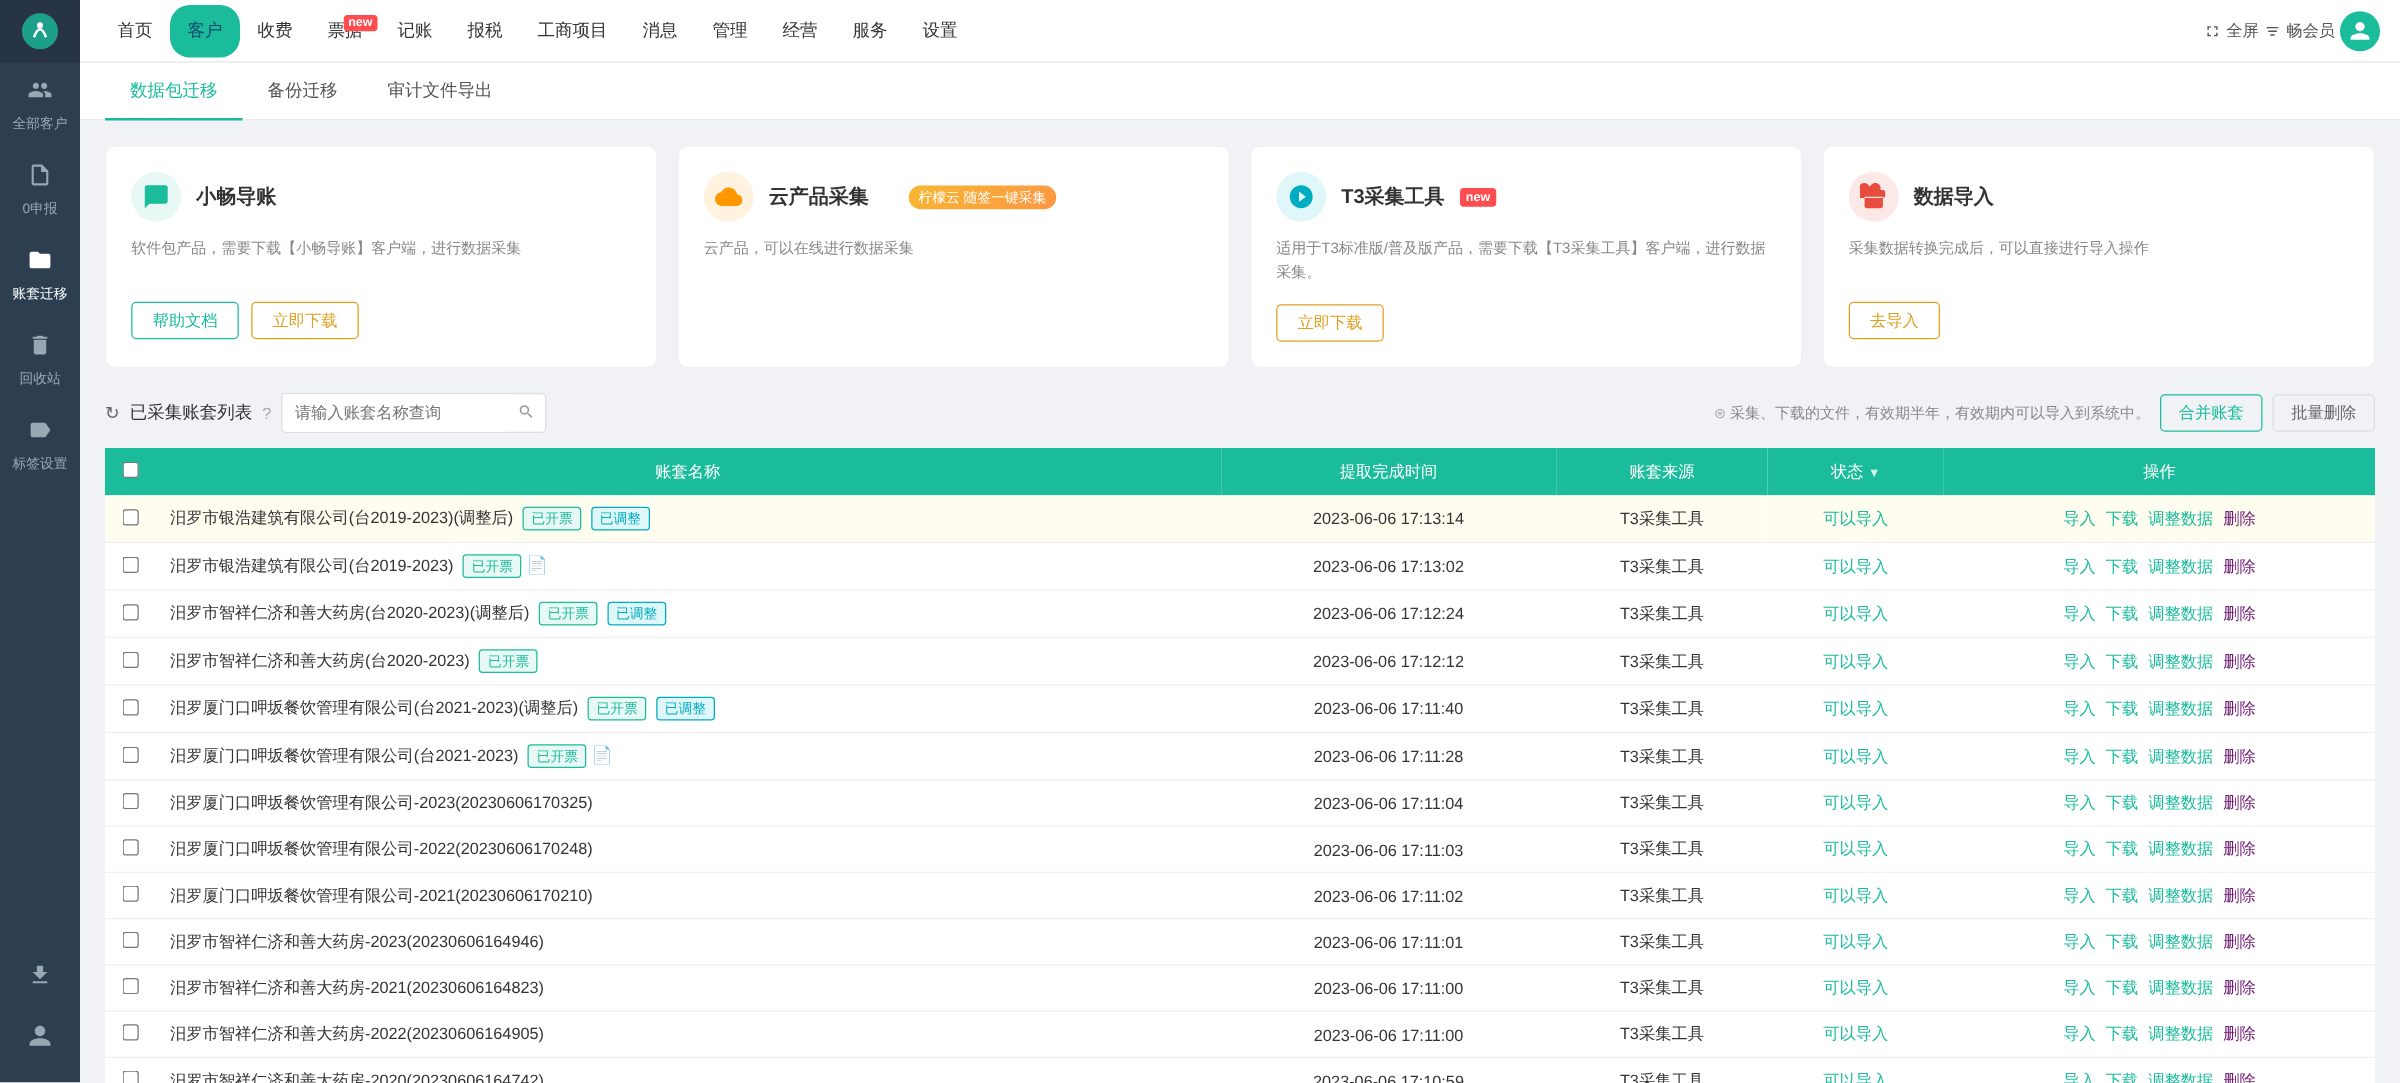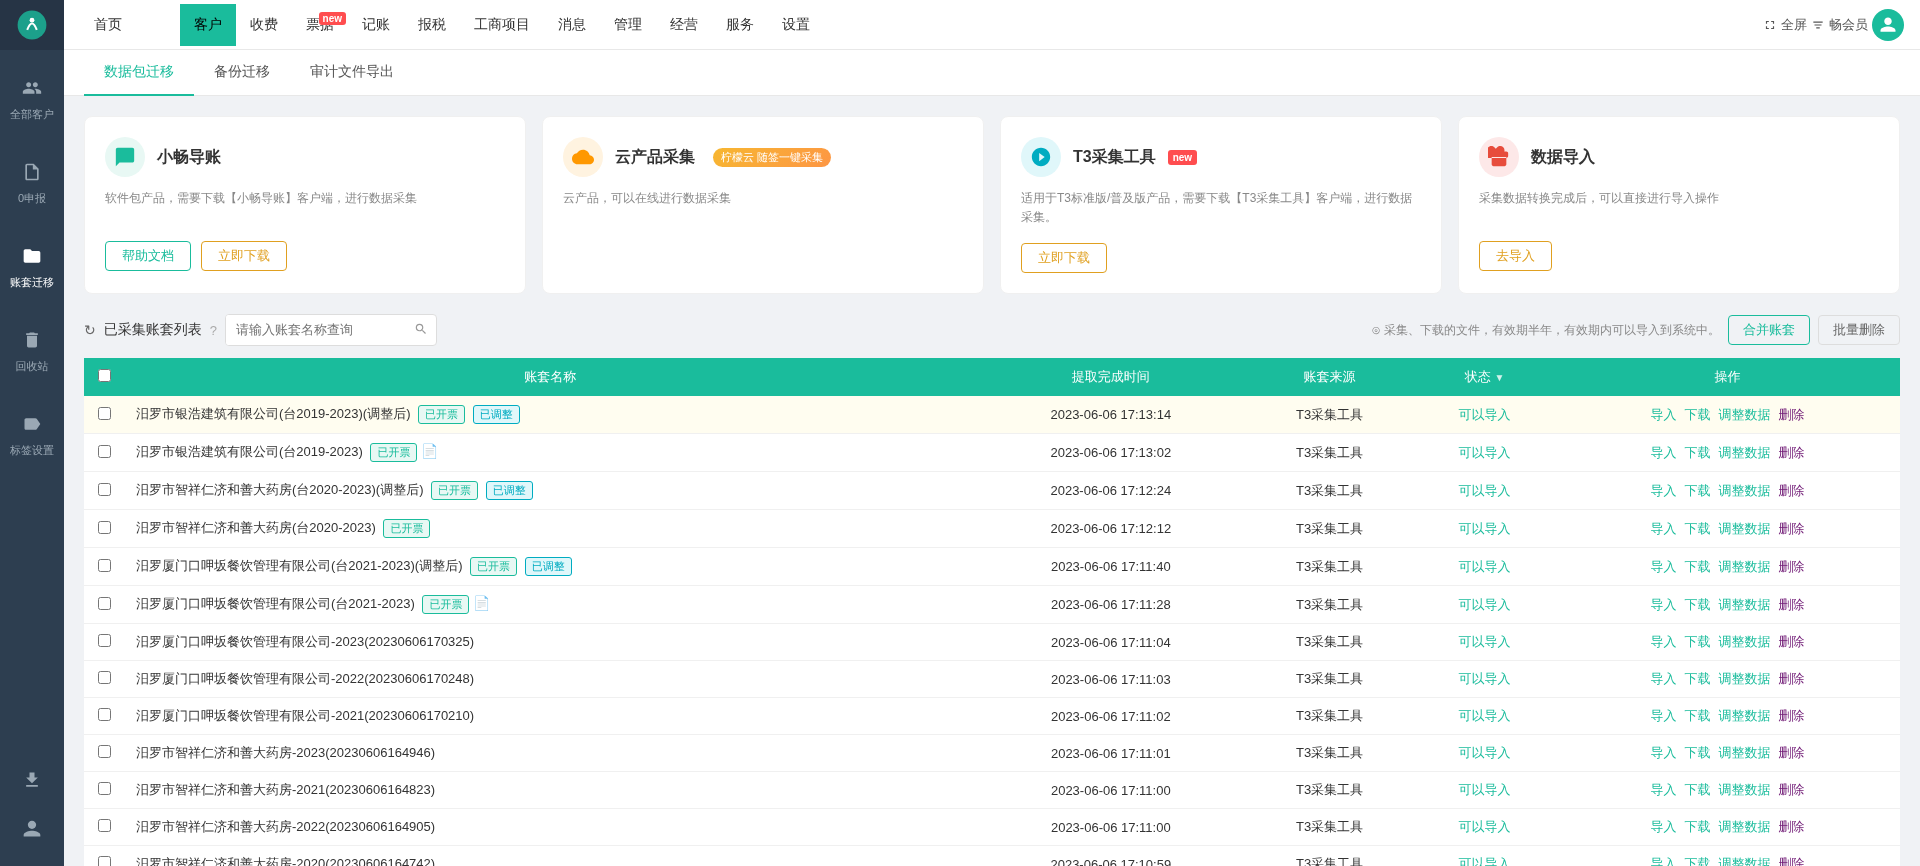--- a/index.html
+++ b/index.html
@@ -8,21 +8,20 @@
     
     .sidebar {
       width: 64px;
       background: #2d3e50;
       display: flex;
       flex-direction: column;
       align-items: center;
       padding-top: 0;
       flex-shrink: 0;
       height: 100%;
-      gap: 16px;
     }
     .sidebar-logo {
       width: 64px;
       height: 50px;
       display: flex;
       align-items: center;
       justify-content: center;
       background: #263445;
     }
     .sidebar-logo svg { width: 32px; height: 32px; }
@@ -69,24 +68,23 @@
       padding: 0 14px;
       height: 42px;
       display: flex;
       align-items: center;
       cursor: pointer;
       font-size: 14px;
       color: #333;
       position: relative;
     }
     .nav-item.active {
-      color: #000000;
+      color: #0c4a6e;
       background: #1abc9c;
-      border-radius: 0;
-      margin-left: 44px;
+      border-radius: 16px;
     }
     .nav-badge {
       position: absolute;
       top: 8px;
       right: 2px;
       background: #ff4d4f;
       color: #fff;
       font-size: 10px;
       padding: 1px 4px;
       border-radius: 3px;
@@ -196,21 +194,21 @@
       padding: 2px 5px;
       border-radius: 3px;
       font-weight: bold;
     }
     .card-promo {
       background: linear-gradient(135deg, #f7b731, #fd9644);
       color: #fff;
       font-size: 11px;
       padding: 2px 8px;
       border-radius: 10px;
-      margin-left: 6px;
+      margin-left: 20px;
     }
     .card-desc {
       font-size: 12px;
       color: #888;
       margin-bottom: 16px;
       line-height: 1.6;
       min-height: 36px;
     }
     .card-actions {
       display: flex;

